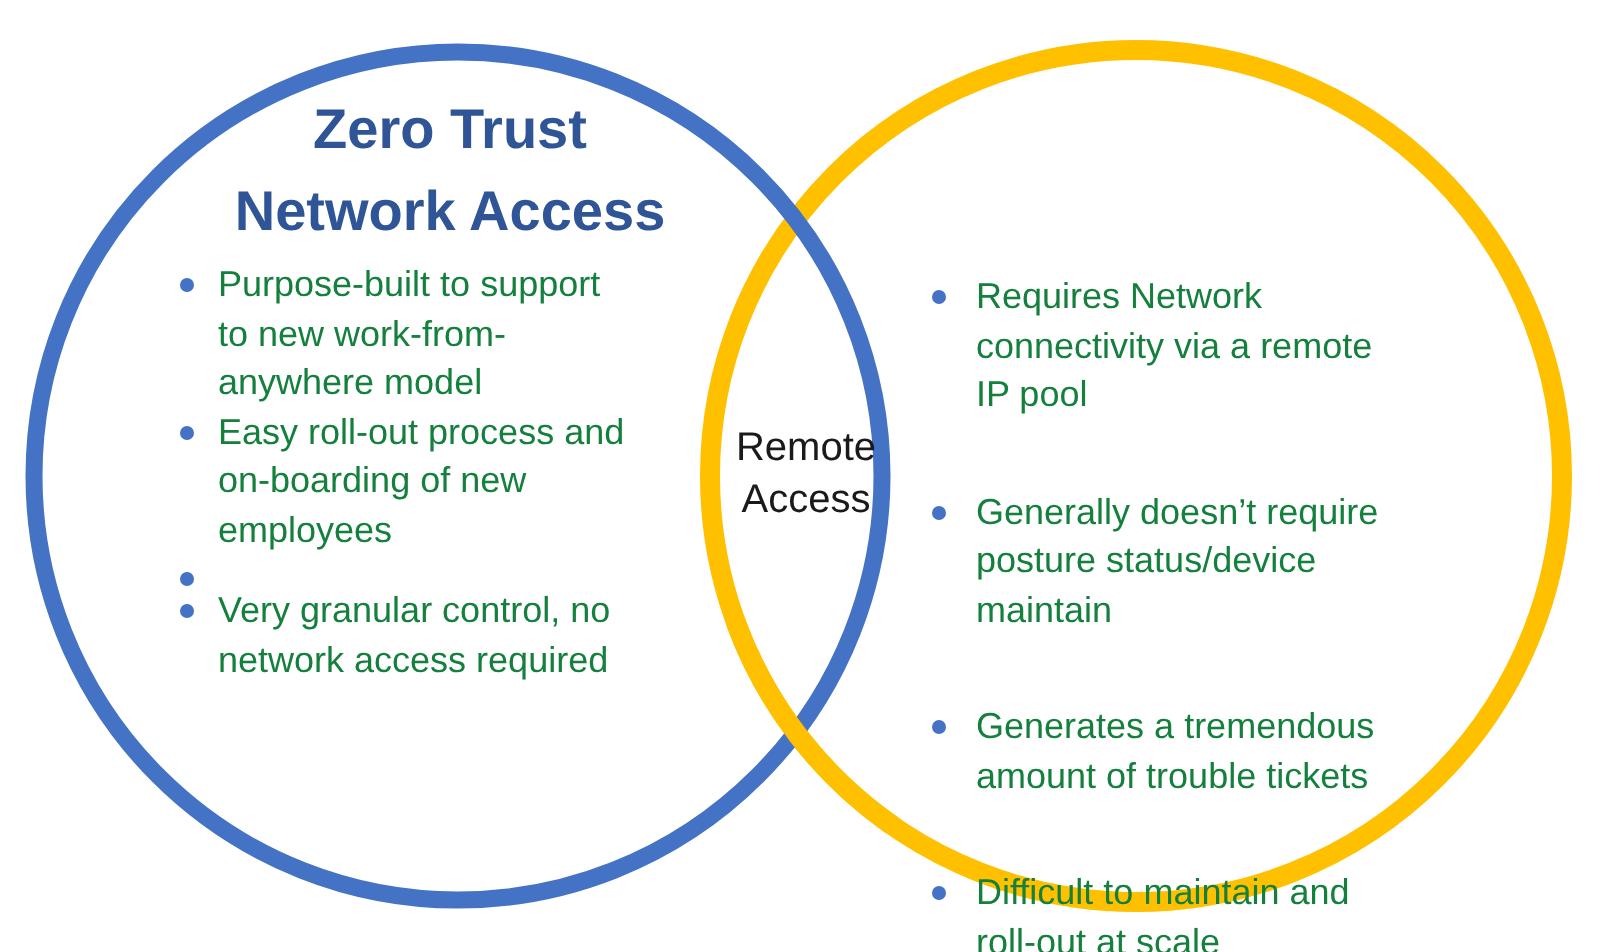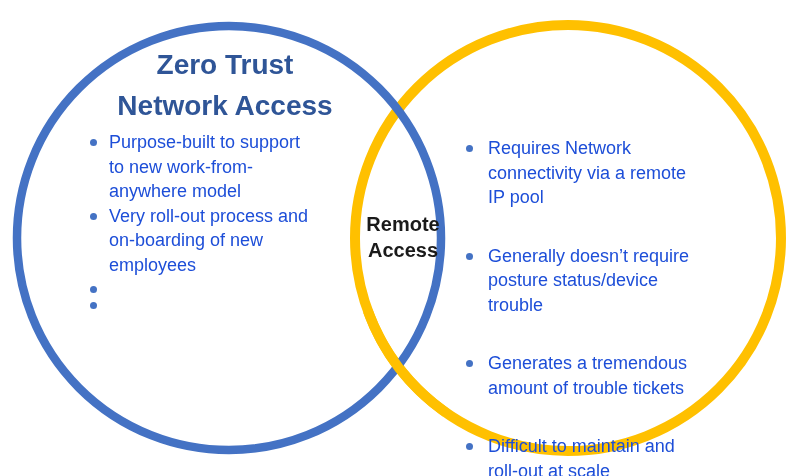--- a/index.html
+++ b/index.html
@@ -51,29 +51,29 @@
     flex: 0 0 auto;
     width: 7px; height: 7px;
     border-radius: 50%;
     background: #4472C4;
     margin: 9px 15px 0 0;
   }
   .ztna-list .dot { margin-right: 12px; }
   .item-text {
     font-size: 18px;
     line-height: 24.5px;
-    color: #1d4ed8;
+    color: #15803d;
     white-space: pre-line;
   }
 
   .overlap-label {
     position: absolute;
     left: 338px; top: 211px; width: 130px;
     font-size: 20px; line-height: 26px;
-    font-weight: bold;
+    font-weight: normal;
     color: #1A1A1A;
     text-align: center;
     white-space: pre-line;
   }
 </style>
 </head>
 <body>
 
 <div class="canvas">
 
@@ -92,44 +92,46 @@
 
   <div class="bullet-list ztna-list">
     <div class="list-item">
       <span class="dot"></span>
       <span class="item-text">Purpose-built to support
 to new work-from-
 anywhere model</span>
     </div>
     <div class="list-item">
       <span class="dot"></span>
-      <span class="item-text">Very roll-out process and
+      <span class="item-text">Easy roll-out process and
 on-boarding of new
 employees</span>
     </div>
     <div class="list-item">
       <span class="dot"></span>
     </div>
     <div class="list-item">
       <span class="dot"></span>
+      <span class="item-text">Very granular control, no
+network access required</span>
     </div>
   </div>
 
   <div class="bullet-list vpn-list">
     <div class="list-item">
       <span class="dot"></span>
       <span class="item-text">Requires Network
 connectivity via a remote
 IP pool</span>
     </div>
     <div class="list-item">
       <span class="dot"></span>
       <span class="item-text">Generally doesn’t require
 posture status/device
-trouble</span>
+maintain</span>
     </div>
     <div class="list-item">
       <span class="dot"></span>
       <span class="item-text">Generates a tremendous
 amount of trouble tickets</span>
     </div>
     <div class="list-item">
       <span class="dot"></span>
       <span class="item-text">Difficult to maintain and
 roll-out at scale</span>

